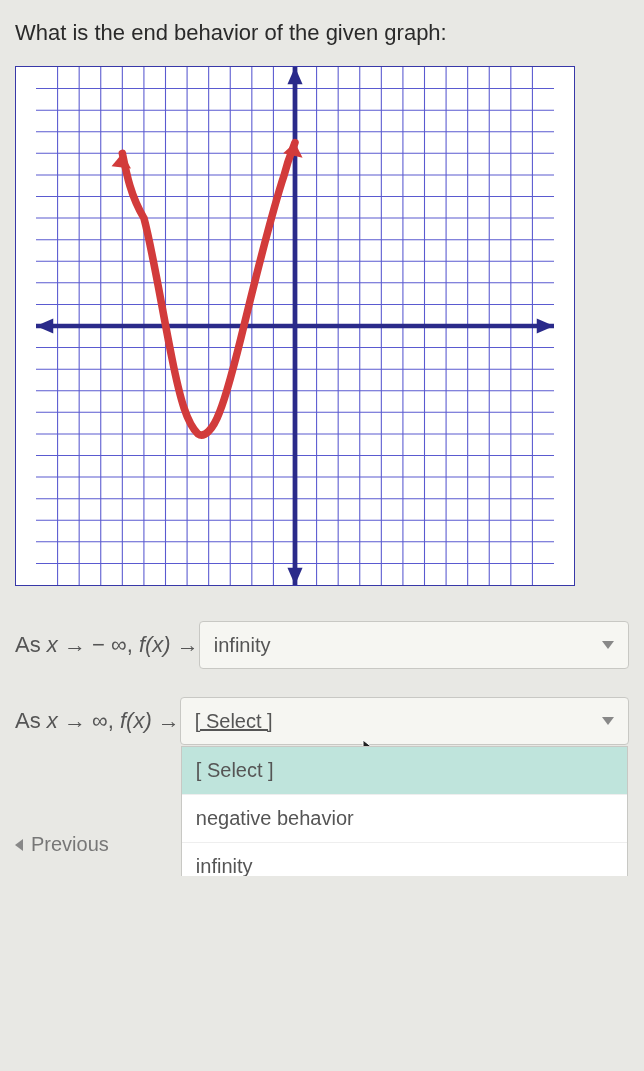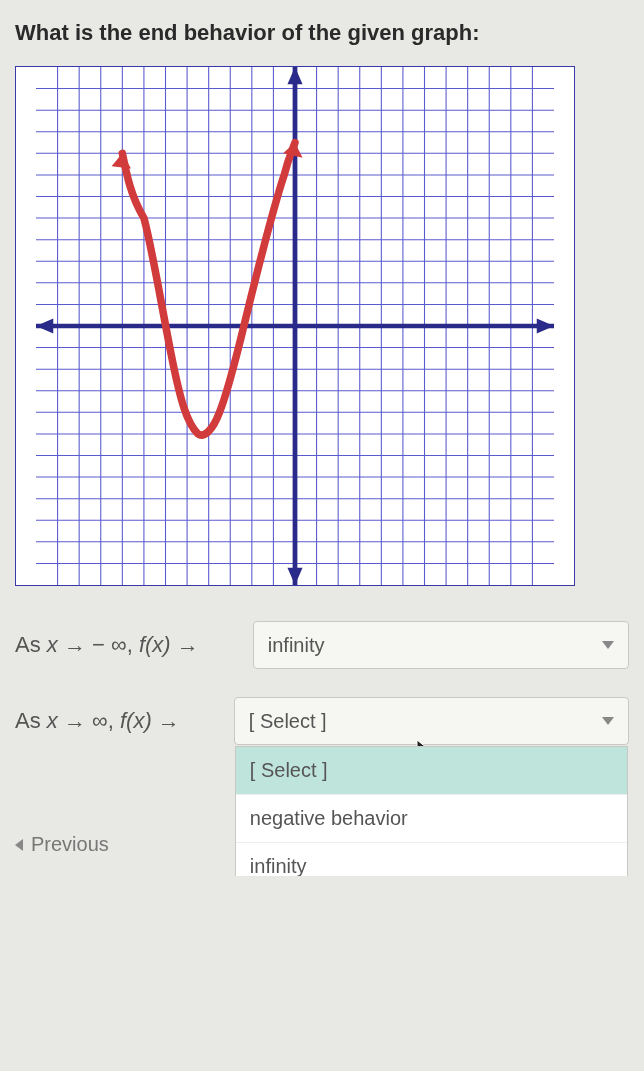--- a/index.html
+++ b/index.html
@@ -5,65 +5,64 @@
     * { box-sizing: border-box; margin: 0; padding: 0; }
     body {
       font-family: Arial, sans-serif;
       background: #e8e8e4;
       width: 644px;
       padding: 20px 15px;
       color: #333;
     }
     .question-title {
       font-size: 22px;
-      font-weight: bold;
+      font-weight: normal;
       color: #2a2a2a;
       margin-bottom: 20px;
     }
     .graph-wrap {
       margin-bottom: 35px;
     }
     .graph {
       display: block;
       background: #fff;
       border: 1px solid #3838a8;
     }
     .answer-row {
       display: flex;
       align-items: center;
-      gap: 6px;
       margin-bottom: 28px;
       font-size: 22px;
       color: #555;
     }
     .math-label { font-style: normal; color: #555; }
     .math-var { font-style: italic; }
     .select-box {
       flex: 1;
       border: 1px solid #c8c8c4;
       border-radius: 4px;
       background: #f6f6f2;
       height: 48px;
       display: flex;
       align-items: center;
       justify-content: space-between;
       padding: 0 14px;
       font-size: 20px;
       color: #555;
       position: relative;
-      margin-left: 48px;
     }
     .chevron {
       width: 0; height: 0;
       border-left: 6px solid transparent;
       border-right: 6px solid transparent;
       border-top: 8px solid #888;
     }
     .dropdown {
       position: relative;
+      text-decoration: underline;
     }
     .dropdown-list {
       position: absolute;
       left: 0; right: 0; top: 48px;
       border: 1px solid #c8c8c4;
       background: #fff;
     }
     .dropdown-item {
       padding: 12px 14px;
       font-size: 20px;

